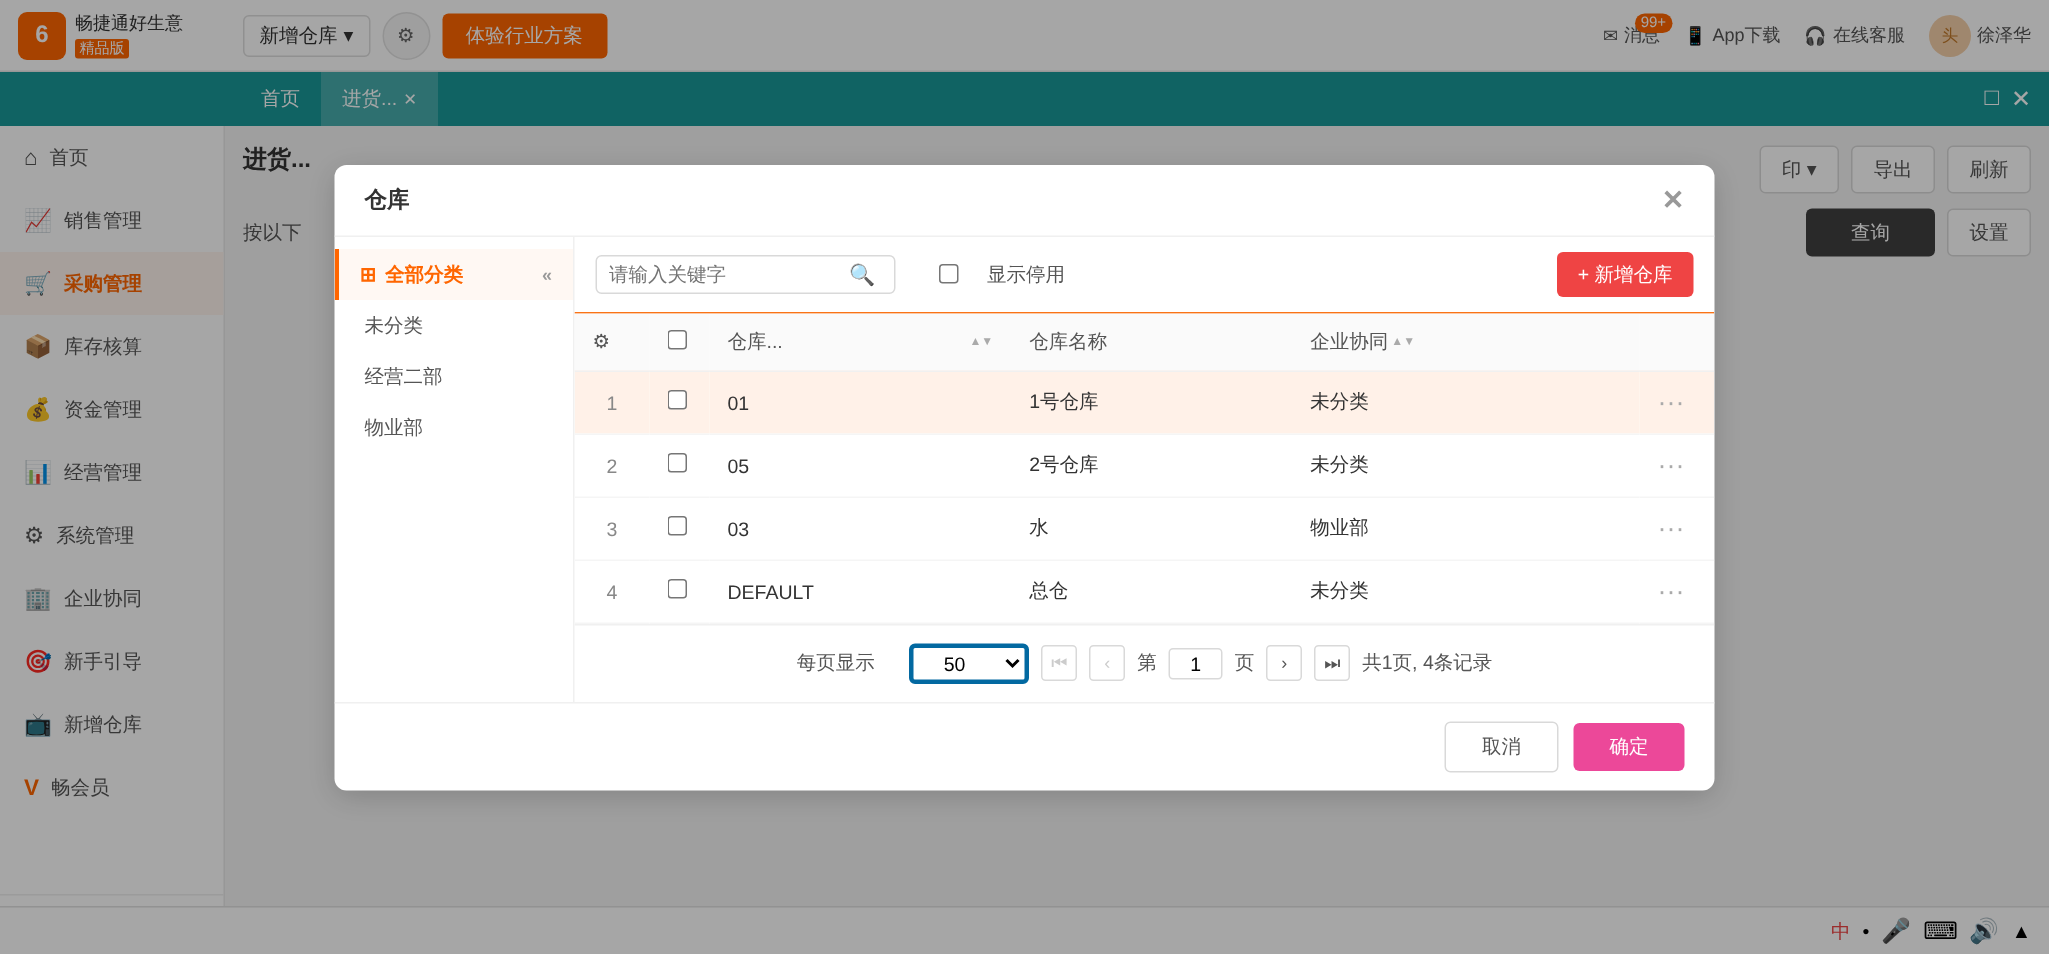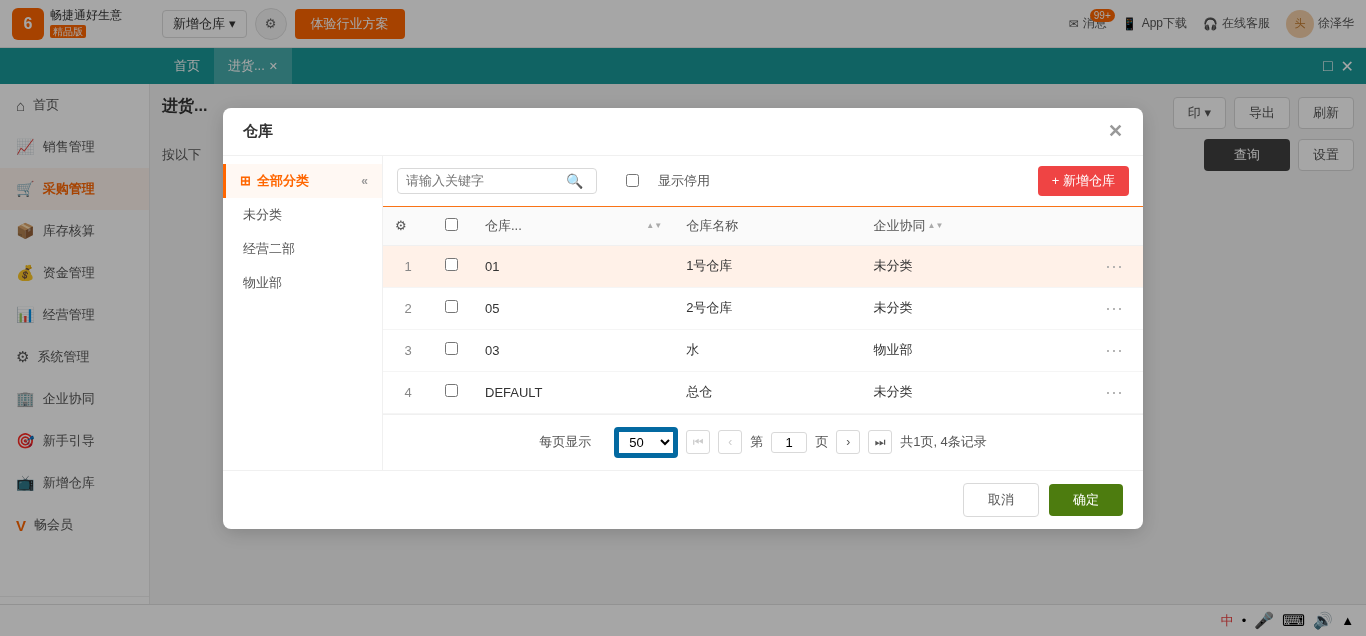--- a/index.html
+++ b/index.html
@@ -223,21 +223,21 @@
     .actions-dots { color: #aaa; font-size: 18px; cursor: pointer; }
 
     
     .modal-pagination {
       display: flex; align-items: center; justify-content: center;
       gap: 8px; padding: 12px 14px;
       border-top: 1px solid #f0f0f0;
       font-size: 13px; color: #555;
     }
     .page-select {
-      border: 5px solid #0369a1; border-radius: 4px; padding: 2px 6px;
+      border: 3px solid #0369a1; border-radius: 4px; padding: 2px 16px;
       font-size: 13px; background: #fff; margin-left: 15px;
     }
     .page-nav-btn {
       width: 24px; height: 24px; border: 1px solid #d9d9d9; border-radius: 3px;
       background: #fff; cursor: pointer; display: flex; align-items: center; justify-content: center;
       color: #555; font-size: 12px;
     }
     .page-nav-btn:disabled { color: #ccc; cursor: default; }
     .page-input {
       width: 36px; border: 1px solid #d9d9d9; border-radius: 3px;
@@ -248,21 +248,21 @@
     .modal-footer {
       display: flex; align-items: center; justify-content: flex-end;
       gap: 10px; padding: 12px 20px;
       border-top: 1px solid #f0f0f0;
     }
     .btn-cancel {
       background: #fff; color: #555; border: 1px solid #d9d9d9;
       border-radius: 4px; padding: 7px 24px; cursor: pointer; font-size: 13px;
     }
     .btn-confirm {
-      background: #4d7c0f; color: #fff; border: none;
+      background: #ec4899; color: #fff; border: none;
       border-radius: 4px; padding: 7px 24px; cursor: pointer; font-size: 13px;
     }
 
     .sort-arrows { display: inline-flex; flex-direction: column; font-size: 8px; line-height: 1; color: #aaa; }
 
     
     .status-bar {
       position: fixed; bottom: 0; left: 0; right: 0; height: 32px;
       background: #fff; border-top: 1px solid #e0e0e0;
       display: flex; align-items: center; justify-content: flex-end;

